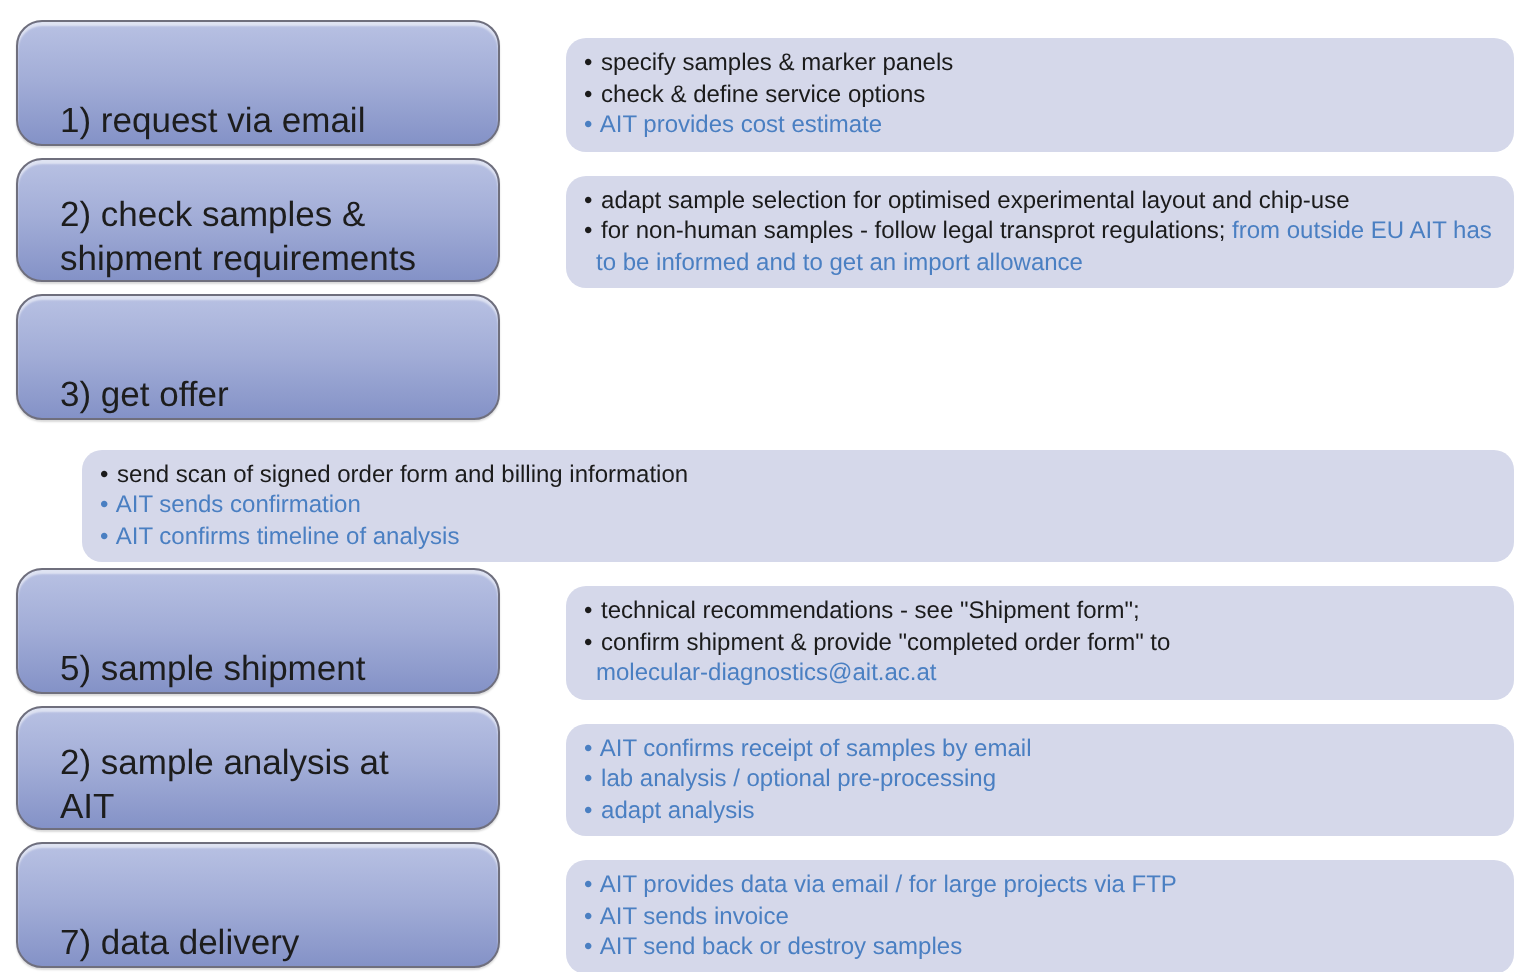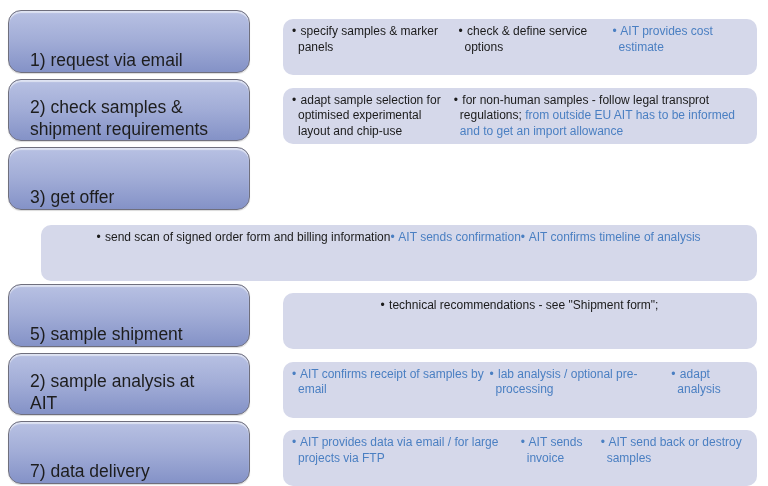--- a/index.html
+++ b/index.html
@@ -52,22 +52,21 @@
   }
   .panel {
     margin-left: 33px;
     flex: 1;
     min-height: 56px;
     box-sizing: border-box;
     background: var(--panel-bg, #d5d8ea);
     border-radius: 10px;
     padding: 5px 10px 5px 9px;
     display: flex;
-    flex-direction: row;
-    justify-content: center;
+    flex-direction: column;
     margin-top: 12px;
   }
   .bullet-line {
     font-size: 12px;
     line-height: 15.5px;
     padding-left: 6px;
     text-indent: -6px;
   }
   .bullet-glyph {
     display: inline;
@@ -140,20 +139,23 @@
 
   <div class="row">
     <div class="step-box">
       <span class="step-label">5) sample shipment</span>
     </div>
     <div class="panel">
   <div class="bullet-line">
     <span class="bullet-glyph seg-dark">•</span>
   <span class="seg-dark">technical recommendations - see "Shipment form"; </span></div>
 
+  <div class="bullet-line">
+    <span class="bullet-glyph seg-dark">•</span>
+  <span class="seg-dark">confirm shipment &amp; provide "completed order form" to </span><span class="seg-blue seg-block">molecular-diagnostics@ait.ac.at</span></div>
 </div>
   </div>
 
   <div class="row">
     <div class="step-box">
       <span class="step-label">2) sample analysis at AIT</span>
     </div>
     <div class="panel">
   <div class="bullet-line">
     <span class="bullet-glyph seg-blue">•</span>

